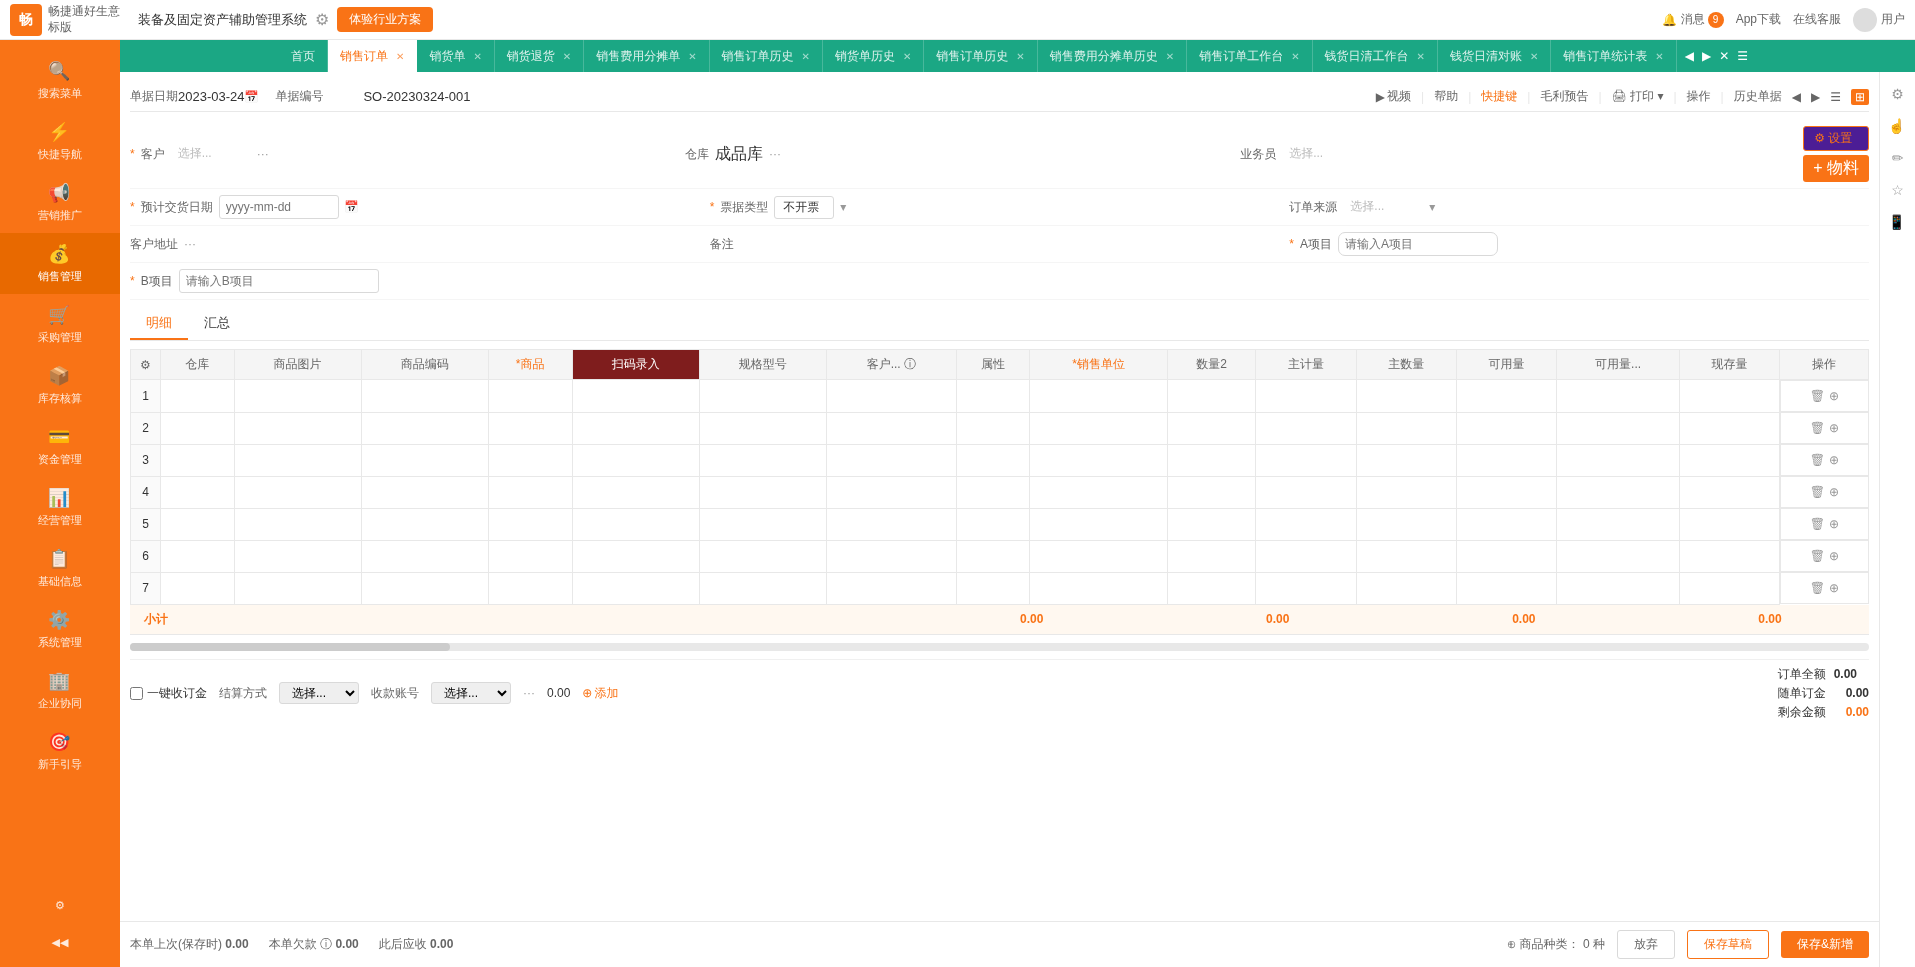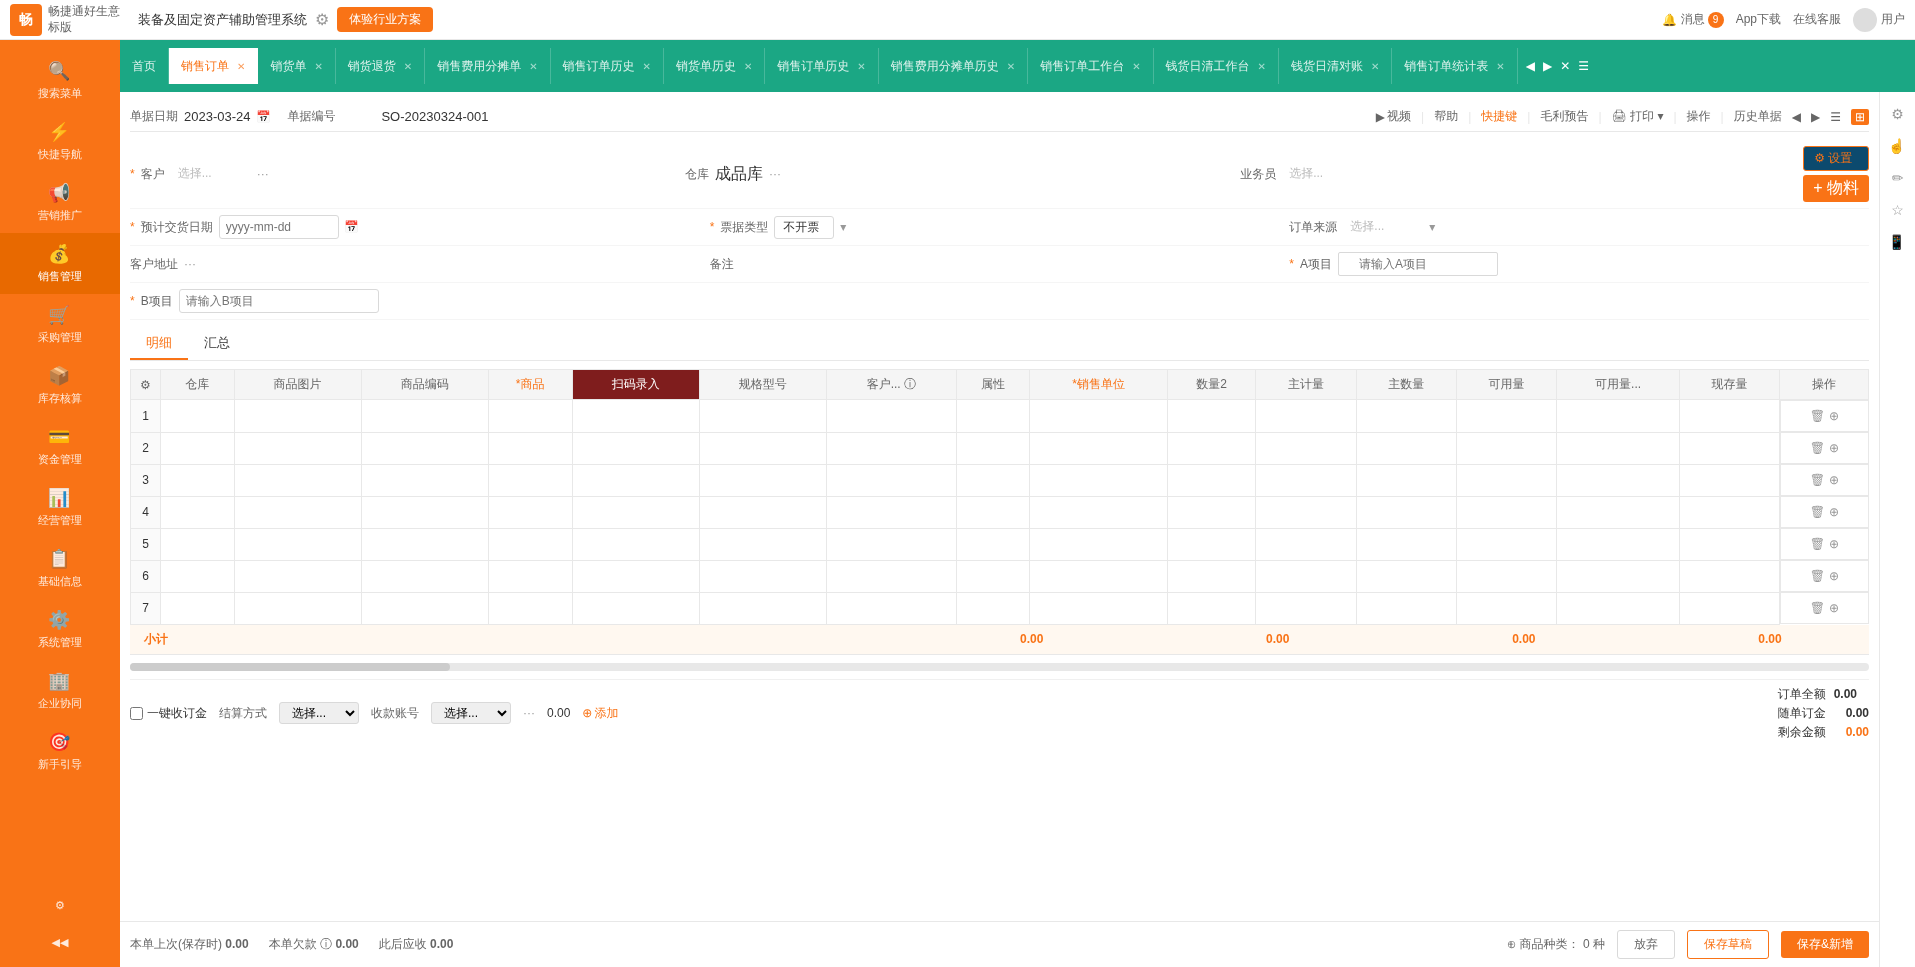--- a/index.html
+++ b/index.html
@@ -4,21 +4,21 @@
   <style>
     * { box-sizing: border-box; margin: 0; padding: 0; }
     body { font-family: 'Microsoft YaHei', Arial, sans-serif; font-size: 12px; background: #f0f2f5; color: #333; overflow: hidden; }
     
     
     .app-container { display: flex; flex-direction: column; height: 967px; width: 1915px; }
     .top-bar { height: 40px; background: #fff; display: flex; align-items: center; padding: 0 10px; border-bottom: 1px solid #e8e8e8; justify-content: space-between; }
     .main-area { display: flex; flex: 1; overflow: hidden; }
     .sidebar { width: 120px; background: #f97316; display: flex; flex-direction: column; align-items: center; padding-top: 10px; flex-shrink: 0; }
     .content-area { flex: 1; display: flex; flex-direction: column; overflow: hidden; }
-    .nav-tabs { height: 52px; background: #1ba784; display: flex; align-items: center; overflow: hidden; }
+    .nav-tabs { height: 32px; background: #1ba784; display: flex; align-items: center; overflow: hidden; justify-content: center; }
     .page-content { flex: 1; background: #fff; overflow: auto; padding: 10px; }
     
     
     .top-bar-left { display: flex; align-items: center; gap: 8px; }
     .logo-area { display: flex; align-items: center; gap: 6px; }
     .logo-icon { width: 32px; height: 32px; background: #f97316; border-radius: 4px; display: flex; align-items: center; justify-content: center; color: white; font-weight: bold; font-size: 14px; }
     .logo-text { font-size: 12px; color: #666; line-height: 1.3; }
     .system-name { color: #333; font-size: 13px; margin-left: 10px; }
     .top-bar-btn { background: #f97316; color: white; border: none; padding: 4px 12px; border-radius: 4px; cursor: pointer; font-size: 12px; }
     .top-bar-right { display: flex; align-items: center; gap: 12px; color: #666; font-size: 12px; }
@@ -30,21 +30,21 @@
     .sidebar-item:hover, .sidebar-item.active { background: rgba(0,0,0,0.15); color: white; }
     .sidebar-item.active { background: #e86900; }
     .sidebar-icon { font-size: 18px; }
     
     
     .nav-tab { height: 36px; padding: 0 12px; display: flex; align-items: center; gap: 4px; color: rgba(255,255,255,0.85); cursor: pointer; font-size: 12px; white-space: nowrap; border-right: 1px solid rgba(255,255,255,0.2); }
     .nav-tab.active { background: white; color: #f97316; }
     .nav-tab .close-x { font-size: 10px; margin-left: 4px; opacity: 0.7; }
     .nav-tab-arrows { display: flex; align-items: center; color: white; padding: 0 4px; }
     .nav-tab-arrows span { cursor: pointer; padding: 2px 4px; }
-    .form-field { display: flex; align-items: center; gap: 6px; }
+    .form-field { display: flex; align-items: center; }
     .form-label { color: #666; font-size: 12px; white-space: nowrap; }
     .field-input { border: 1px solid transparent; border-radius: 3px; padding: 2px 6px; font-size: 12px; color: #333; min-width: 80px; height: 24px; background: transparent; }
     .field-input.placeholder { color: #bbb; }
     .field-dots { color: #999; cursor: pointer; }
     
     
     .detail-tabs { display: flex; gap: 0; margin-bottom: 8px; border-bottom: 1px solid #e8e8e8; }
     .detail-tab { padding: 6px 16px; cursor: pointer; font-size: 13px; border-bottom: 2px solid transparent; }
     .detail-tab.active { color: #f97316; border-bottom-color: #f97316; }
     
@@ -61,21 +61,21 @@
     .bottom-bar { display: flex; align-items: center; padding: 8px 10px; border-top: 1px solid #e8e8e8; background: #fff; gap: 20px; font-size: 12px; color: #666; }
     .btn-discard { border: 1px solid #d9d9d9; background: white; padding: 5px 16px; border-radius: 3px; cursor: pointer; font-size: 12px; color: #666; }
     .btn-save-draft { border: 1px solid #f97316; background: white; color: #f97316; padding: 5px 16px; border-radius: 3px; cursor: pointer; font-size: 12px; }
     .btn-save-new { background: #f97316; color: white; border: none; padding: 5px 16px; border-radius: 3px; cursor: pointer; font-size: 12px; }
     
     
     .right-panel { width: 36px; background: #fff; border-left: 1px solid #e8e8e8; display: flex; flex-direction: column; align-items: center; padding-top: 8px; gap: 4px; }
     .right-panel-icon { width: 28px; height: 28px; display: flex; align-items: center; justify-content: center; cursor: pointer; color: #999; font-size: 14px; border-radius: 3px; }
     
     
-    .setting-btn { background: #0c4a6e; border: 1px solid #f97316; color: #f97316; padding: 3px 10px; border-radius: 3px; cursor: pointer; font-size: 12px; display: flex; align-items: center; gap: 3px; }
+    .setting-btn { background: #4c1d95; border: 1px solid #f97316; color: #f97316; padding: 3px 10px; border-radius: 3px; cursor: pointer; font-size: 12px; display: flex; align-items: center; gap: 3px; }
     .add-material-btn { background: #f97316; border: none; color: white; padding: 3px 10px; border-radius: 3px; cursor: pointer; font-size: 16px; display: flex; align-items: center; gap: 3px; }
     
     
     .checkbox-label { display: flex; align-items: center; gap: 4px; cursor: pointer; }
     .add-link { color: #f97316; cursor: pointer; display: flex; align-items: center; gap: 2px; }
     
     
     .scroll-indicator { height: 8px; background: #e8e8e8; border-radius: 4px; margin: 4px 0; }
     .scroll-thumb { height: 8px; width: 320px; background: #ccc; border-radius: 4px; }
   </style>
@@ -324,21 +324,21 @@
             <div style="display:flex;align-items:center;gap:6px;flex:1;">
               <span class="form-label">客户地址</span>
               <span class="field-dots">···</span>
             </div>
             <div style="display:flex;align-items:center;gap:6px;flex:1;">
               <span class="form-label">备注</span>
             </div>
             <div style="display:flex;align-items:center;gap:6px;flex:1;">
               <span style="color:#f97316;font-size:12px;">*</span>
               <span class="form-label">A项目</span>
-              <input type="text" class="field-input" style="border: 1px solid rgb(217, 217, 217); border-radius: 2px; padding: 2px 20px; width: 160px;" placeholder="请输入A项目">
+              <input type="text" class="field-input" style="border: 1px solid rgb(217, 217, 217); border-radius: 7px; padding: 2px 6px; width: 160px;" placeholder="请输入A项目">
             </div>
           </div>
 
           <div style="display:flex;align-items:center;padding:6px 0;border-bottom:1px solid #f5f5f5;">
             <div style="display:flex;align-items:center;gap:6px;">
               <span style="color:#f97316;font-size:12px;">*</span>
               <span class="form-label">B项目</span>
               <input type="text" class="field-input" style="border: 1px solid rgb(217, 217, 217); border-radius: 3px; padding: 2px 6px; width: 200px;" placeholder="请输入B项目">
             </div>
           </div>

